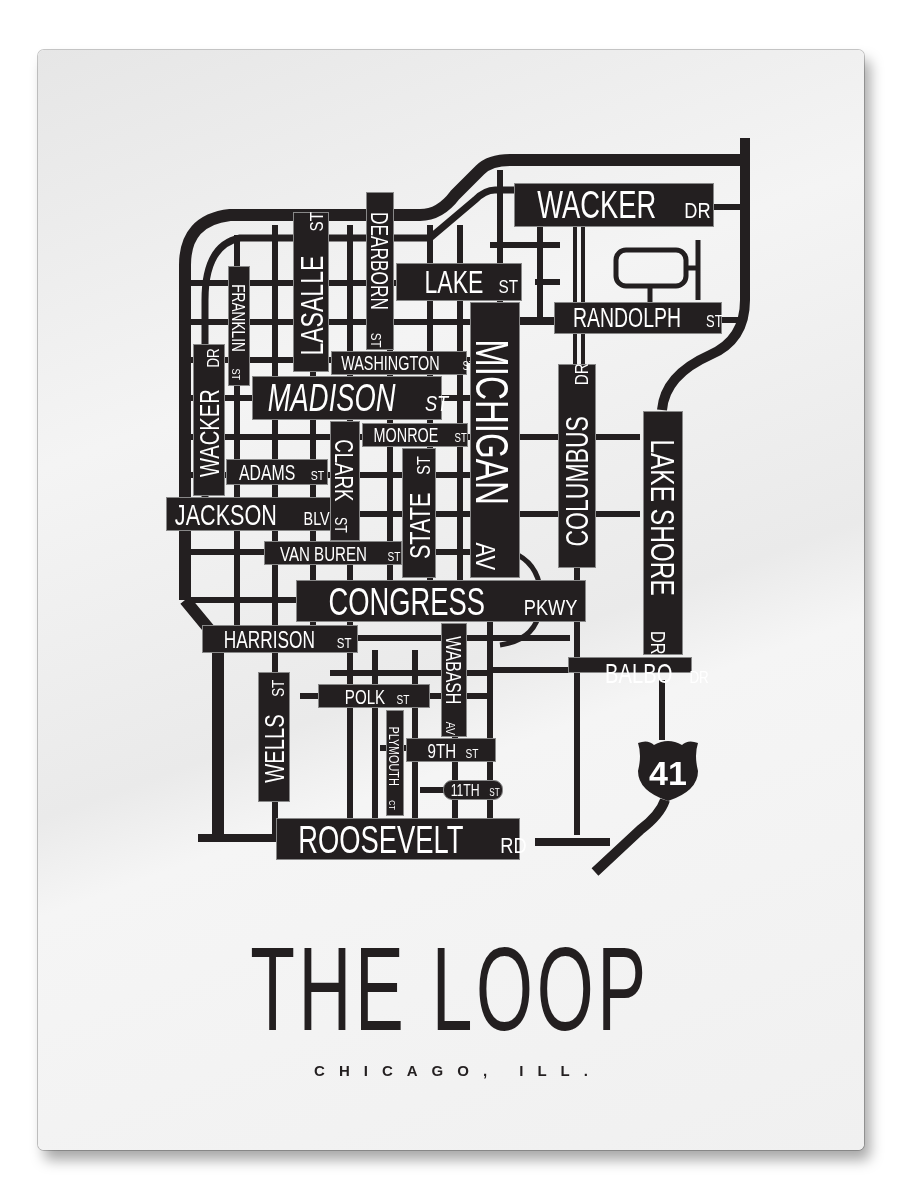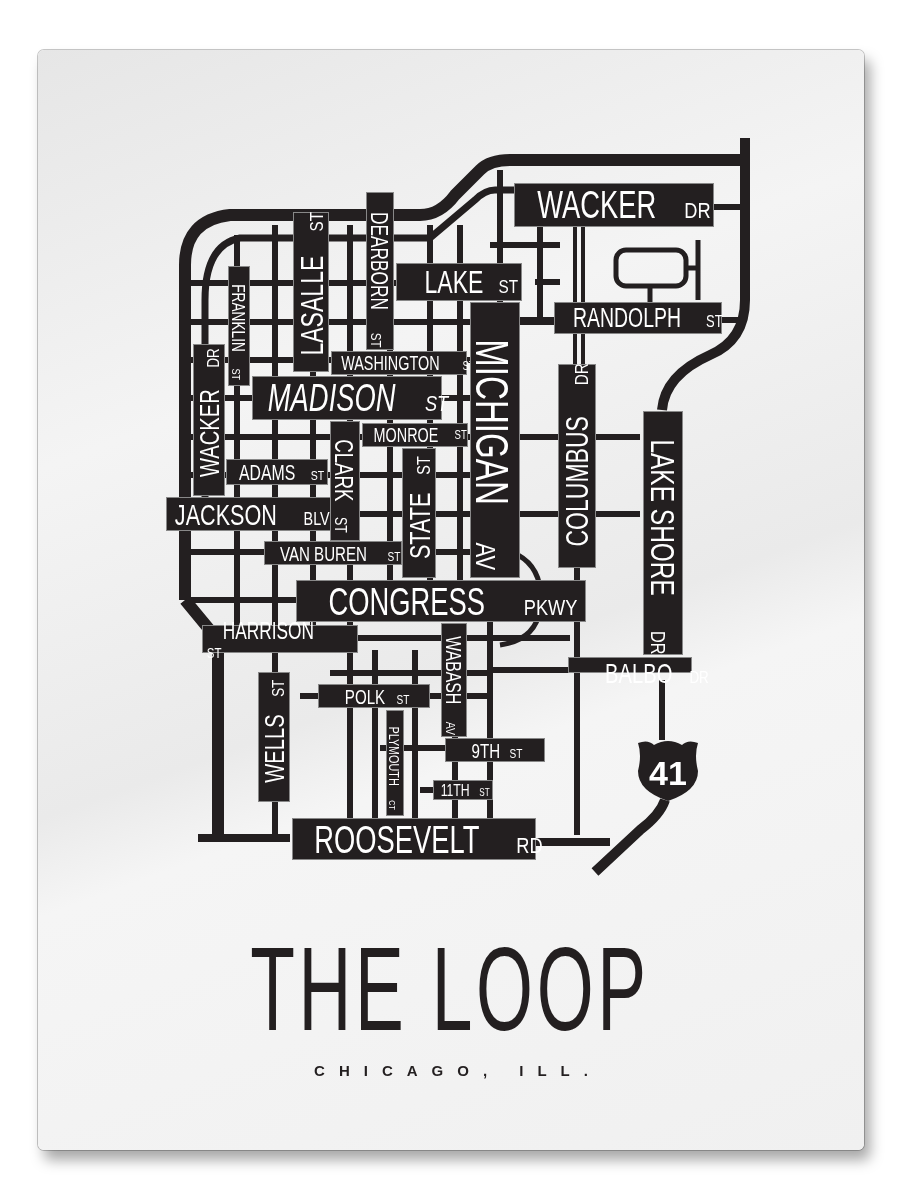--- a/index.html
+++ b/index.html
@@ -110,57 +110,57 @@
     <span class="s">ST</span>
   </div>
 <div class="lbl" style="left:331px;top:351px;width:136px;height:24px;font-size:20px;">
     <span class="n">WASHINGTON</span>
     <span class="s">ST</span>
   </div>
 <div class="lbl" style="left:252px;top:376px;width:190px;height:44px;font-size:38px;font-style:italic;">
     <span class="n">MADISON</span>
     <span class="s">ST</span>
   </div>
-<div class="lbl" style="left:362px;top:423px;width:106px;height:24px;font-size:20px;align-items:center;">
+<div class="lbl" style="left:362px;top:423px;width:106px;height:24px;font-size:20px;">
     <span class="n">MONROE</span>
     <span class="s">ST</span>
   </div>
 <div class="lbl" style="left:226px;top:459px;width:102px;height:26px;font-size:22px;">
     <span class="n">ADAMS</span>
     <span class="s">ST</span>
   </div>
 <div class="lbl" style="left:166px;top:497px;width:168px;height:34px;font-size:30px;">
     <span class="n">JACKSON</span>
     <span class="s">BLVD</span>
   </div>
 <div class="lbl" style="left:264px;top:541px;width:138px;height:24px;font-size:21px;">
     <span class="n">VAN BUREN</span>
     <span class="s">ST</span>
   </div>
 <div class="lbl" style="left:296px;top:580px;width:290px;height:42px;font-size:38px;">
     <span class="n">CONGRESS</span>
     <span class="s">PKWY</span>
   </div>
-<div class="lbl" style="left:202px;top:625px;width:156px;height:28px;font-size:24px;flex-direction:column;">
+<div class="lbl" style="left:202px;top:625px;width:156px;height:28px;font-size:24px;">
     <span class="n">HARRISON</span>
     <span class="s">ST</span>
   </div>
 <div class="lbl" style="left:318px;top:684px;width:112px;height:24px;font-size:21px;">
     <span class="n">POLK</span>
     <span class="s">ST</span>
   </div>
-<div class="lbl" style="left:406px;top:738px;width:100px;height:24px;font-size:21px;margin-left:39px;">
+<div class="lbl" style="left:406px;top:738px;width:90px;height:24px;font-size:21px;">
     <span class="n">9TH</span>
     <span class="s">ST</span>
   </div>
-<div class="lbl" style="left:433px;top:780px;width:60px;height:20px;font-size:17px;">
+<div class="lbl" style="left:443px;top:780px;width:60px;height:20px;font-size:17px;border-radius:9px;">
     <span class="n">11TH</span>
     <span class="s">ST</span>
   </div>
-<div class="lbl" style="left:292px;top:818px;width:244px;height:42px;font-size:38px;">
+<div class="lbl" style="left:276px;top:818px;width:244px;height:42px;font-size:38px;">
     <span class="n">ROOSEVELT</span>
     <span class="s">RD</span>
   </div>
 <div class="lbl" style="left:568px;top:657px;width:124px;height:16px;font-size:28px;padding-left:43px;">
     <span class="n">BALBO</span>
     <span class="s">DR</span>
   </div>
 
 <div class="lbl v" style="left:193px;top:496px;width:152px;height:32px;font-size:28px;transform:rotate(-90deg);">
     <span class="n">WACKER</span>

